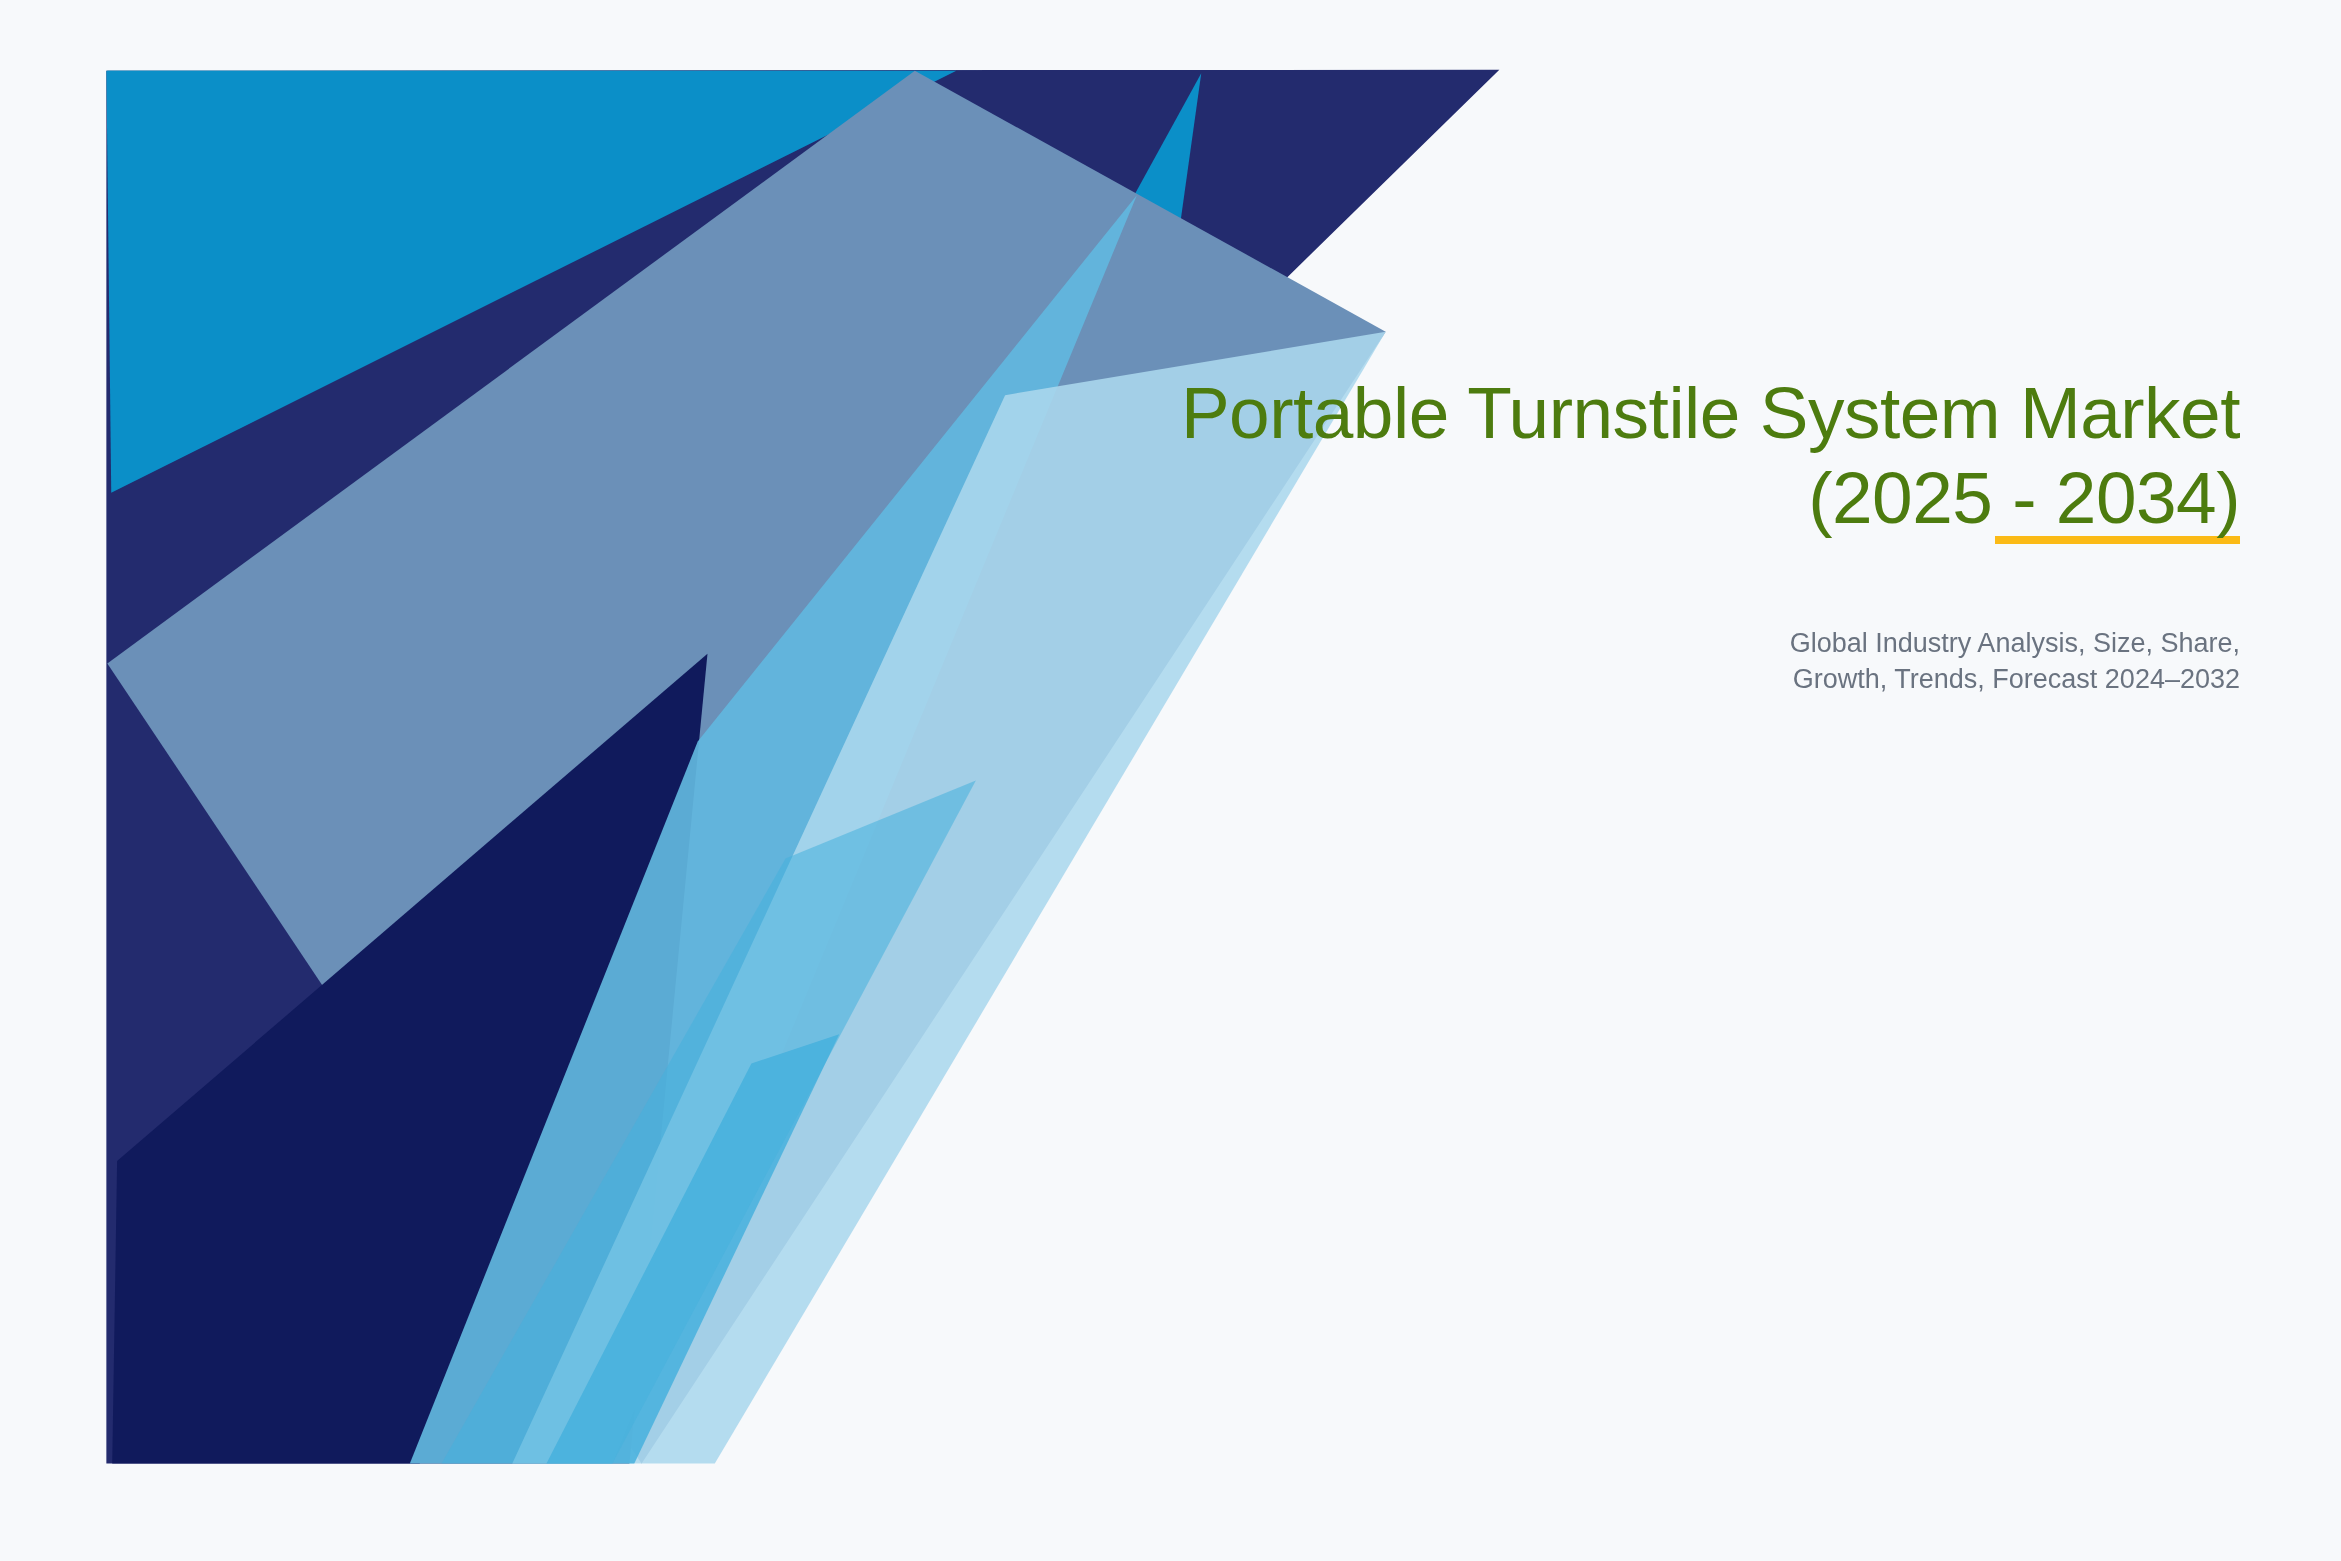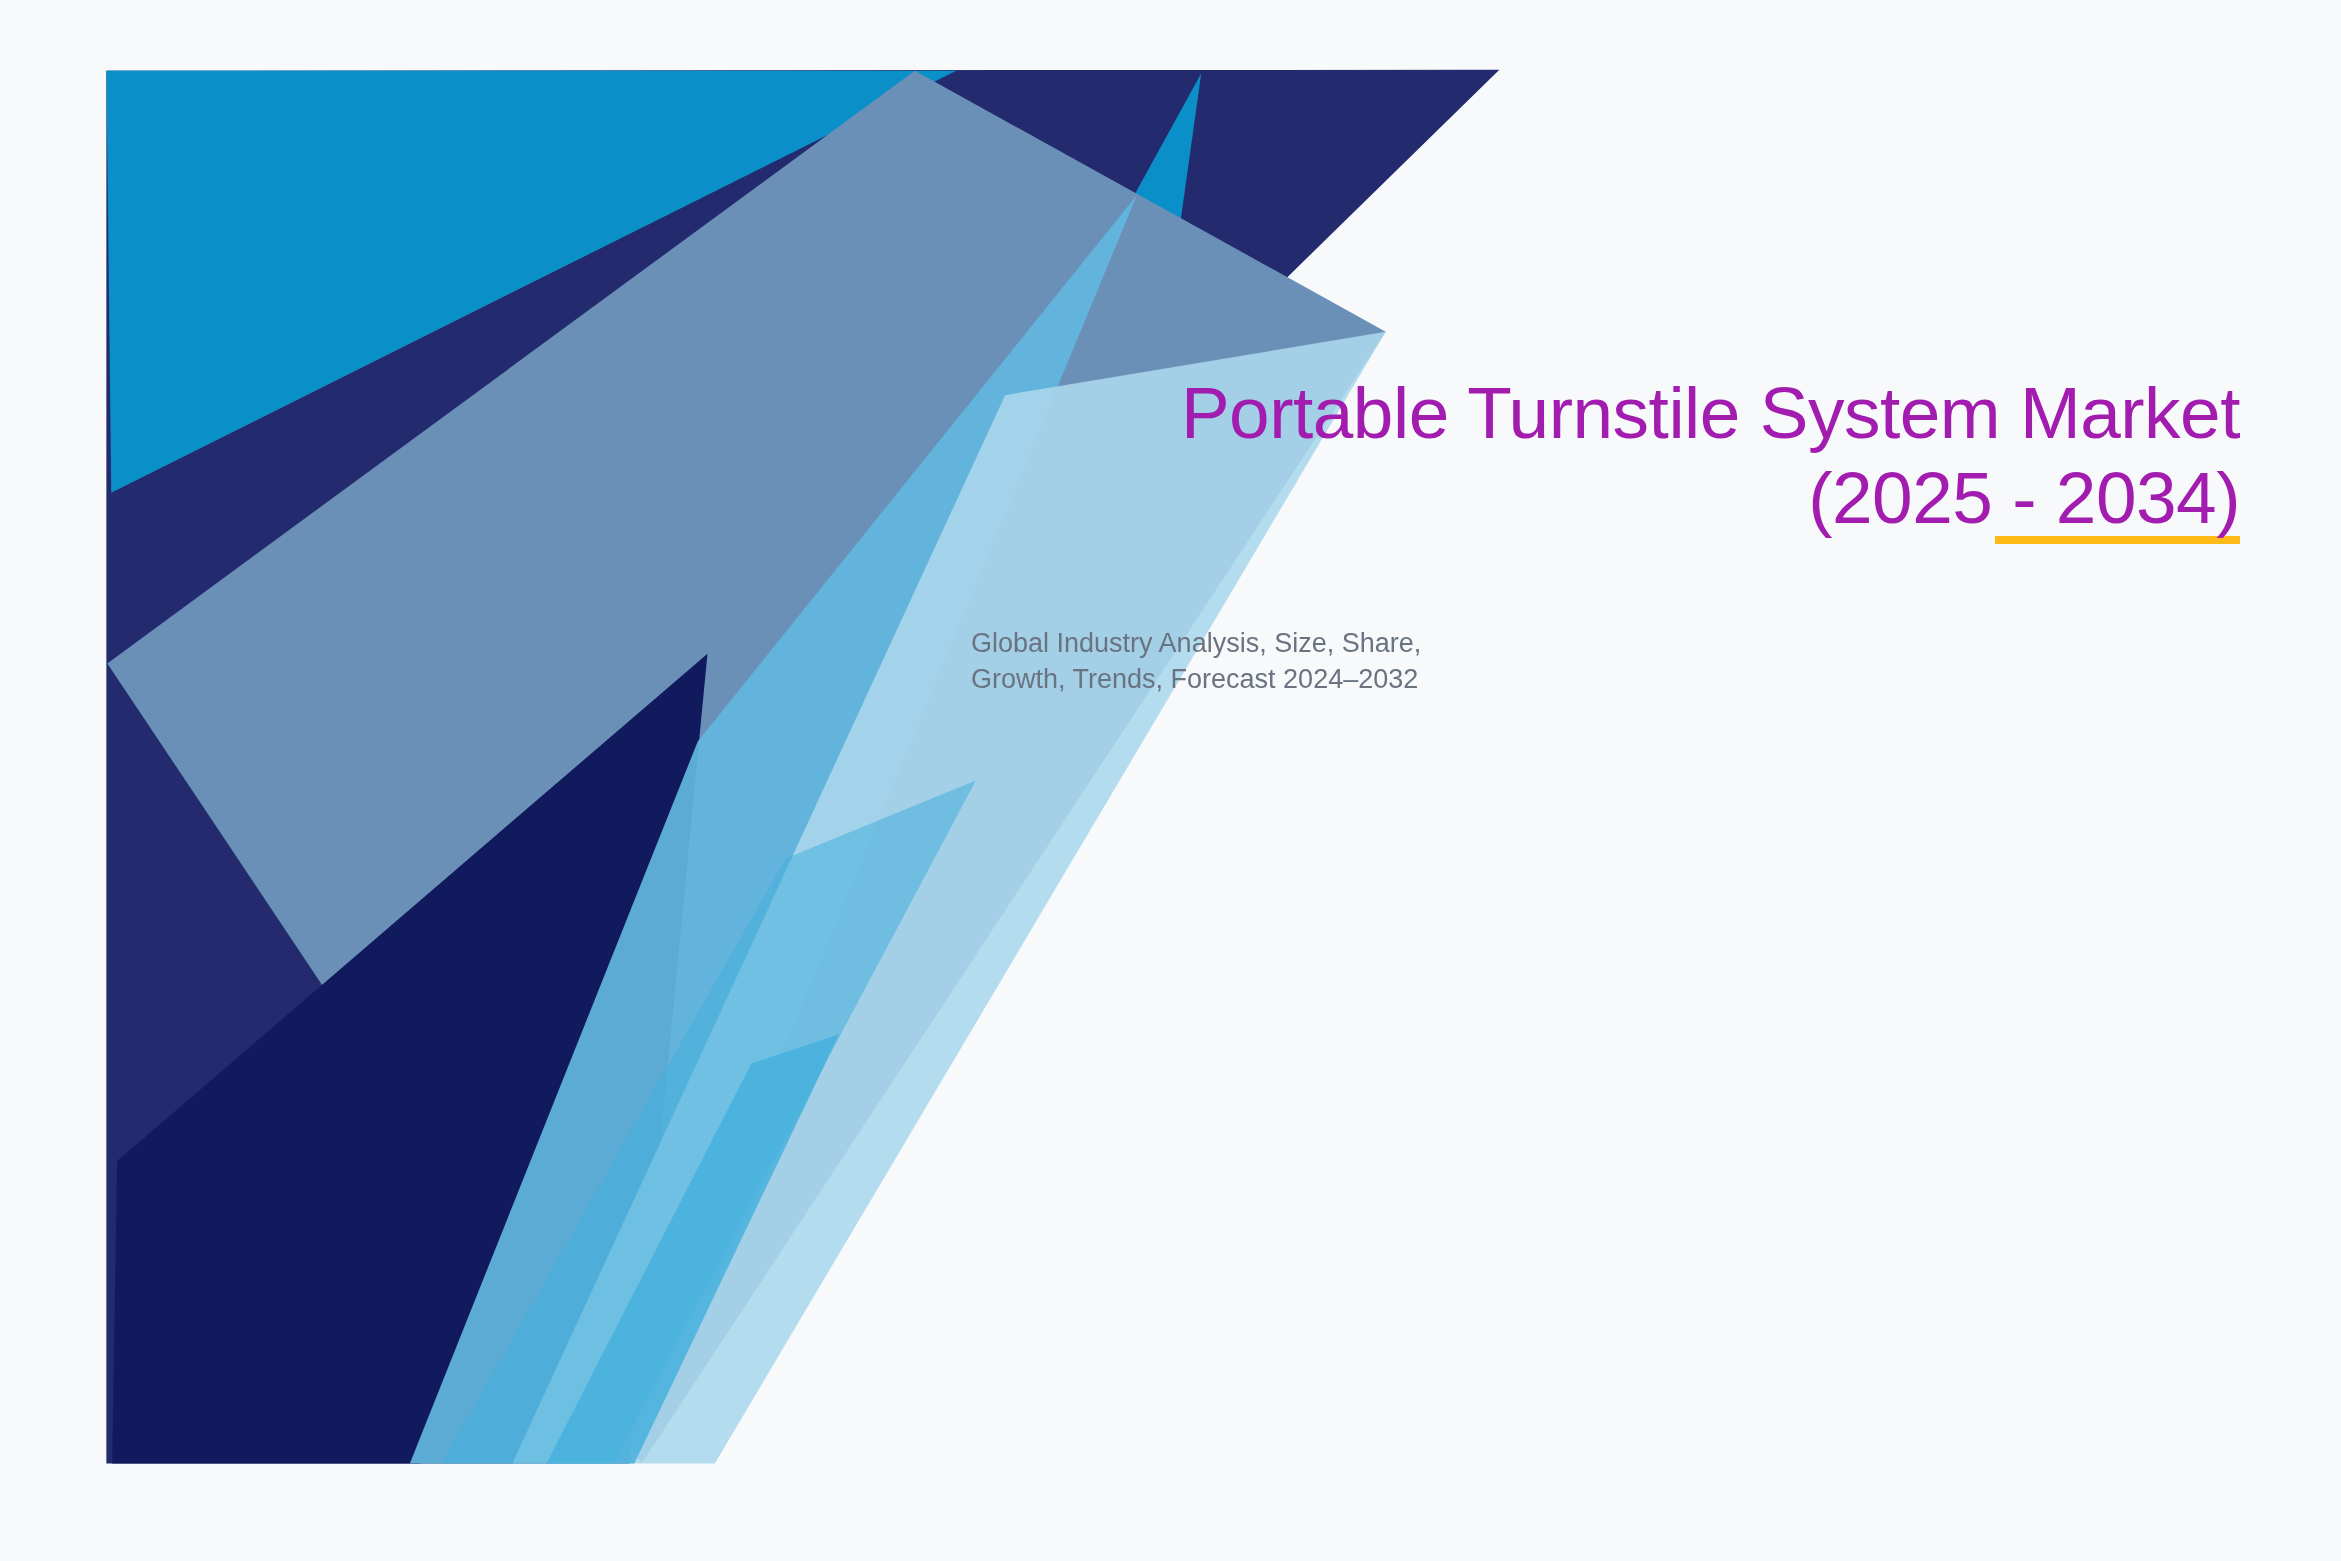--- a/index.html
+++ b/index.html
@@ -43,21 +43,21 @@
   #title-wrap {
     position: relative;
     display: block;
   }
 
   .title-line {
     display: block;
     font-size: 73px;
     line-height: 1.16;
     font-weight: 400;
-    color: #a21caf;
+    color: #4d7c0f;
     letter-spacing: -0.5px;
     white-space: nowrap;
     position: relative;
     z-index: 2;
   }
 
   
   #accent-bar {
     position: absolute;
     right: 0px;
@@ -67,21 +67,21 @@
     background: #fbba16;
     z-index: 1;
   }
 
   #subtitle {
     margin-top: 86px;
     font-size: 27px;
     line-height: 1.32;
     font-weight: 400;
     color: #6a7380;
-    text-align: left;
+    text-align: right;
   }
   #subtitle .sub-line { display: block; }
 </style>
 </head>
 <body>
 
 <div id="poster">
 
   <svg id="artwork" viewBox="0 0 4800 3200" preserveAspectRatio="none" xmlns="http://www.w3.org/2000/svg">
 

